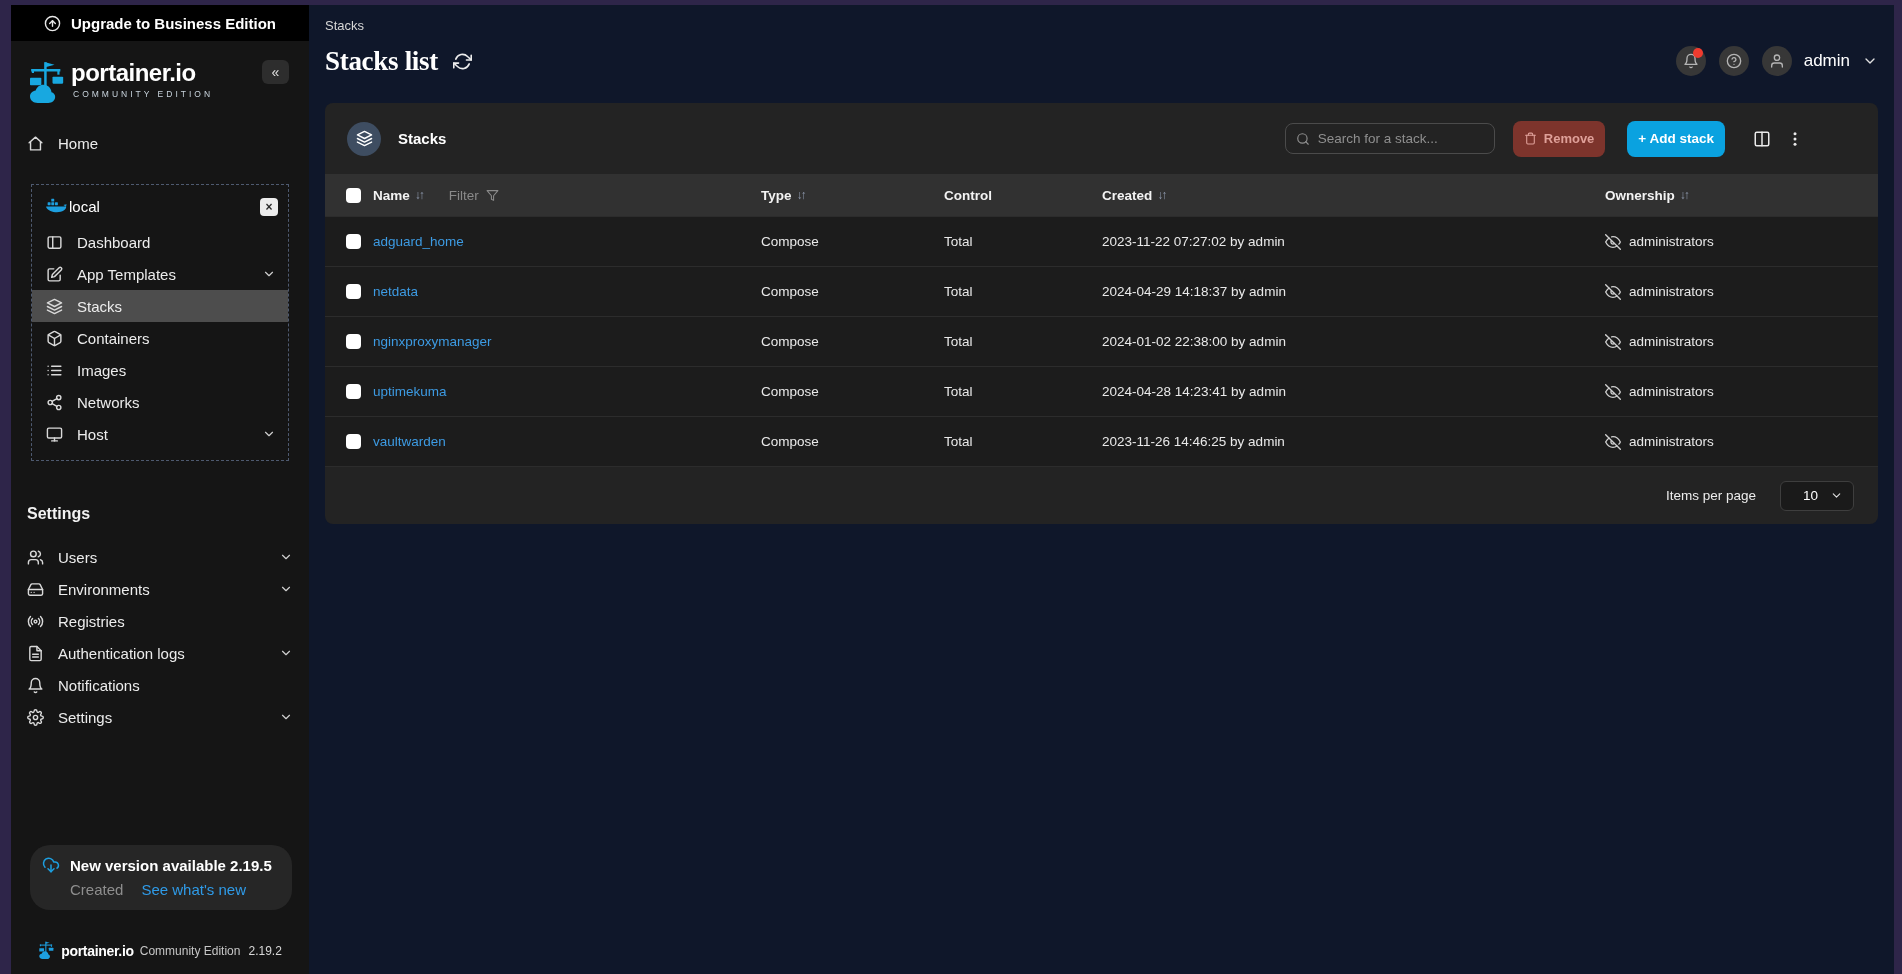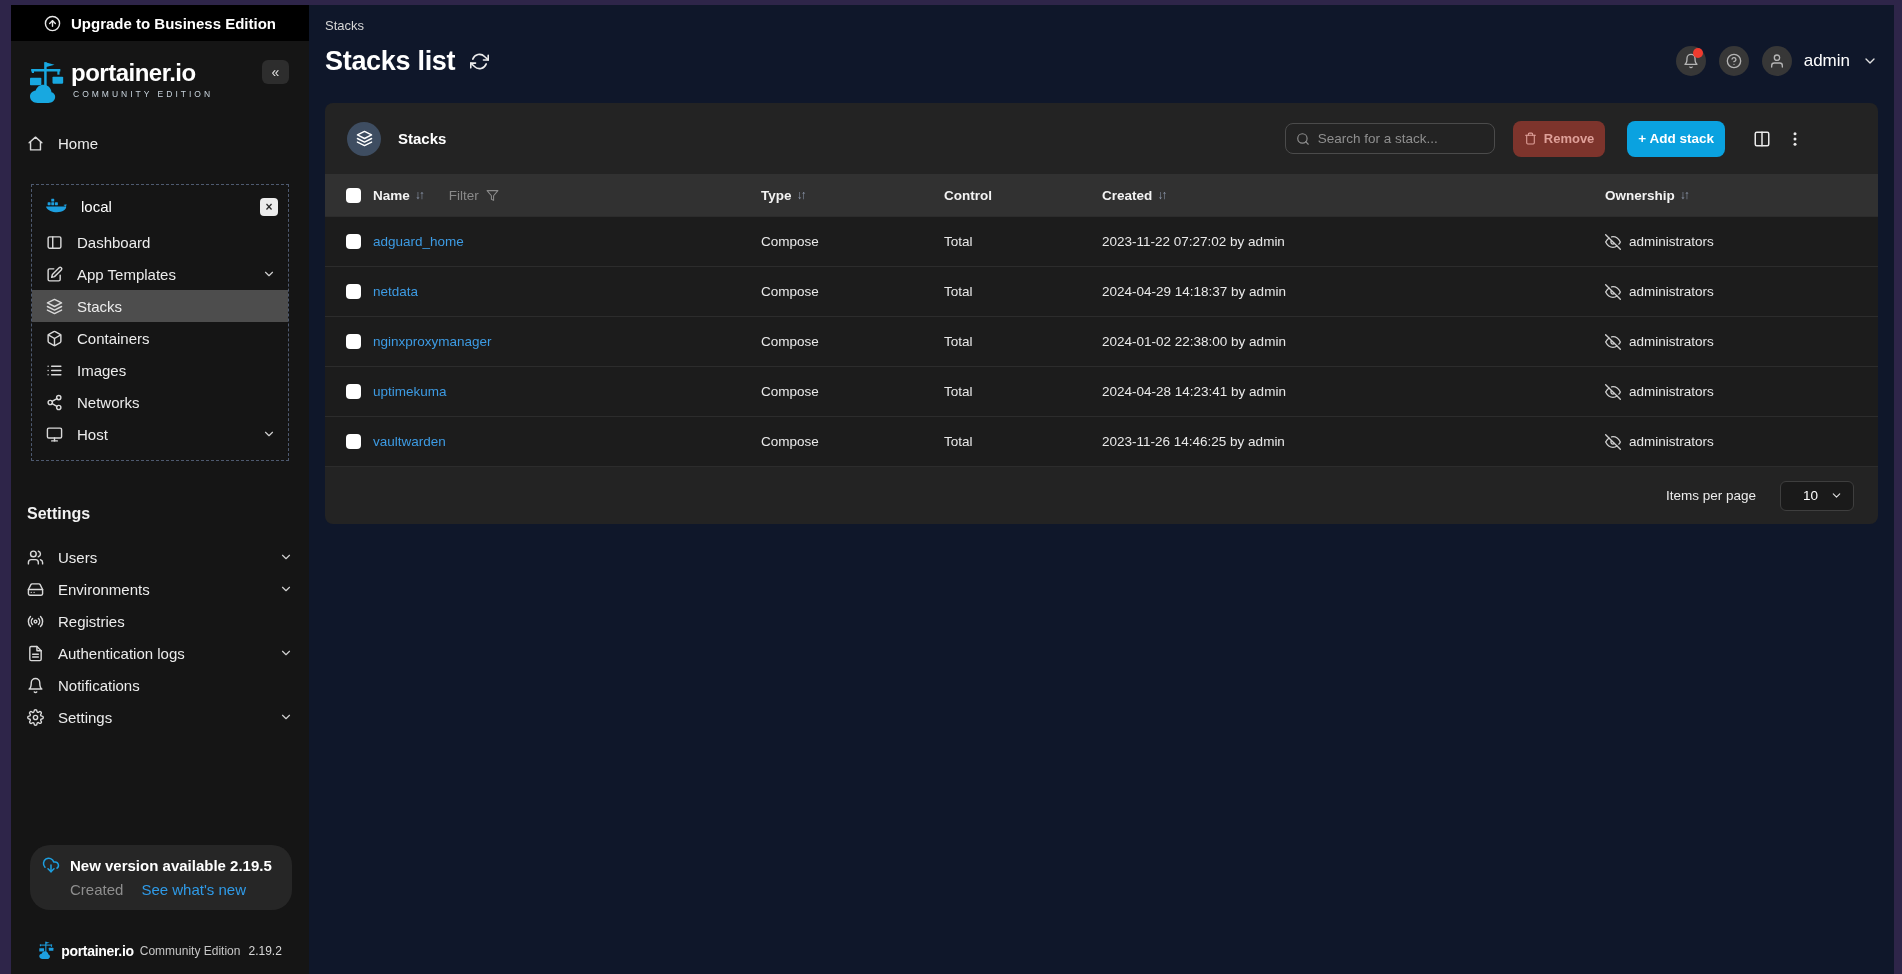--- a/index.html
+++ b/index.html
@@ -22,21 +22,21 @@
   .logo-title { font-size:24px; font-weight:700; color:#fff; letter-spacing:-0.5px; }
   .logo-sub { font-size:8.5px; letter-spacing:3px; color:#c9d4dd; margin-top:2px; margin-left:2px; }
   .collapse-btn { position:absolute; right:20px; top:19px; width:27px; height:24px; background:#2d2d2d; border-radius:6px; color:#e0e0e0; font-size:14px; display:flex; align-items:center; justify-content:center; cursor:pointer; }
 
   .nav-item { display:flex; align-items:center; gap:14px; height:32px; padding:0 16px; color:#ececec; font-size:15px; cursor:pointer; }
   .nav-item .nic { width:17px; height:17px; color:#d9d9d9; flex-shrink:0; }
   .nav-item .nic svg { width:17px; height:17px; }
   .nav-home { margin-top:24px; }
 
   .env-box { margin:25px 20px 0 20px; border:1px dashed #4e5a70; padding-bottom:10px; }
-  .env-head { display:flex; align-items:center; gap:12px; padding:9px 10px 7px 12px; }
+  .env-head { display:flex; align-items:center; padding:9px 10px 7px 12px; }
   .whale { color:#1d9fe0; }
   .whale svg { width:25px; height:25px; }
   .env-name { color:#fff; font-size:15px; flex:1; }
   .env-close { width:18px; height:18px; background:#ececec; color:#2a2a2a; border-radius:4px; font-size:12px; font-weight:700; display:flex; align-items:center; justify-content:center; cursor:pointer; line-height:1; }
   .env-box .nav-item { padding:0 12px 0 14px; }
   .env-box .nav-item.active { background:#4d4d4d; }
   .chev { margin-left:auto; color:#cfcfcf; }
   .chev svg { width:14px; height:14px; }
 
   .section-label { margin-top:44px; margin-bottom:18px; padding:0 16px; font-size:16px; font-weight:700; color:#f2f2f2; }
@@ -54,21 +54,21 @@
   .side-footer .fic { color:#1d9fe0; }
   .side-footer .fic svg { width:17px; height:19px; }
   .f-brand { color:#fff; font-size:14px; font-weight:700; letter-spacing:-0.3px; }
   .f-edition { color:#c6c6c6; font-size:12px; }
   .f-version { color:#d8d8d8; font-size:12px; margin-left:2px; }
 
   
   .main { flex:1; min-width:0; padding:0 16px; }
   .breadcrumb { margin-top:13px; font-size:13px; color:#d6d6d6; cursor:pointer; width:max-content; }
   .title-row { margin-top:11px; display:flex; align-items:center; height:34px; }
-  .page-title { font-size:27px; font-weight:700; color:#fff; letter-spacing:-0.3px; }
+  .page-title { font-size:27px; font-weight:700; color:#fff; letter-spacing:-0.3px;font-family:Liberation Serif, serif; }
   .refresh-btn { margin-left:15px; color:#ececec; cursor:pointer; }
   .refresh-btn svg { width:19px; height:19px; }
   .header-right { margin-left:auto; display:flex; align-items:center; gap:13px; }
   .hdr-circle { width:30px; height:30px; border-radius:50%; background:#373737; color:#b5b5b5; display:flex; align-items:center; justify-content:center; position:relative; cursor:pointer; }
   .hdr-circle svg { width:16px; height:16px; }
   .bell-dot { position:absolute; top:2px; right:3px; width:10px; height:10px; border-radius:50%; background:#ef3b2f; }
   .user-menu { display:flex; align-items:center; gap:12px; cursor:pointer; }
   .user-label { color:#fff; font-size:17px; }
   .user-menu .uchev { color:#e0e0e0; }
   .user-menu .uchev svg { width:16px; height:16px; }

